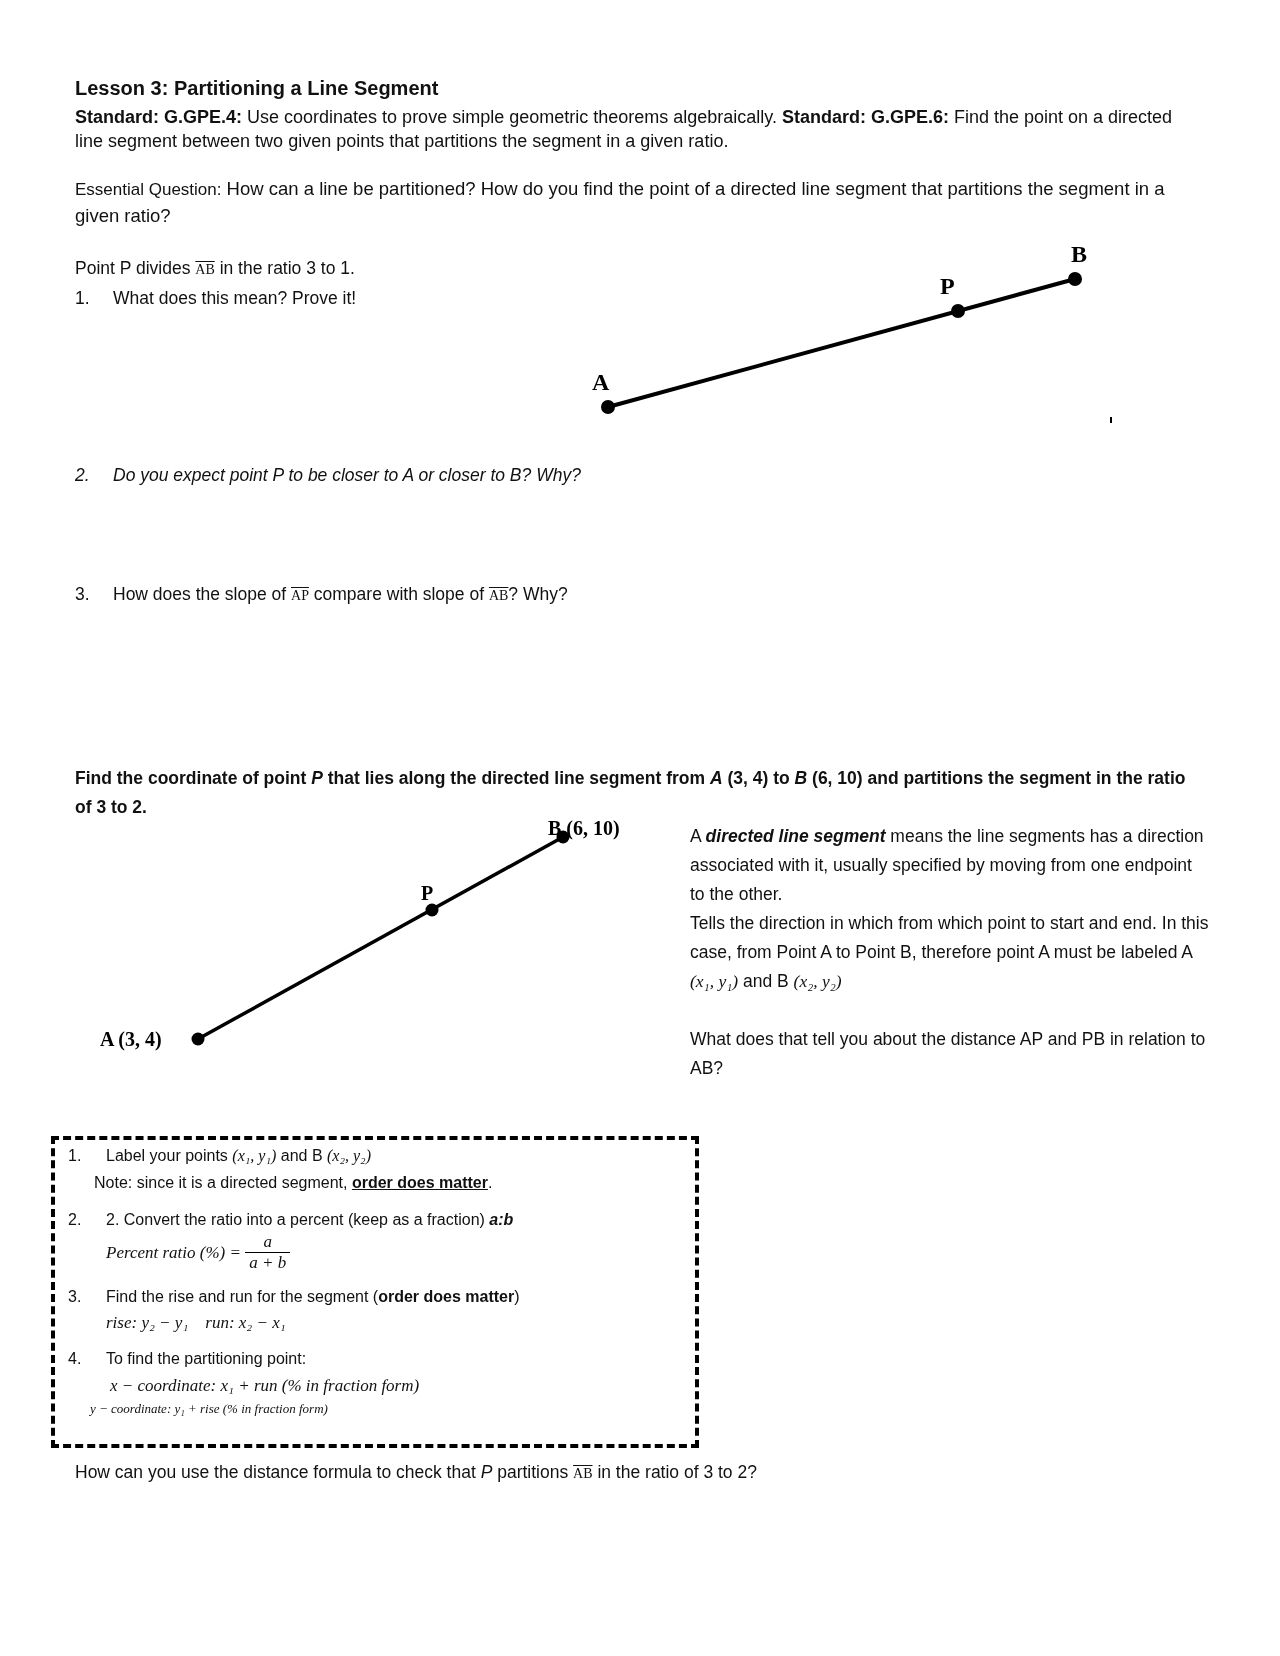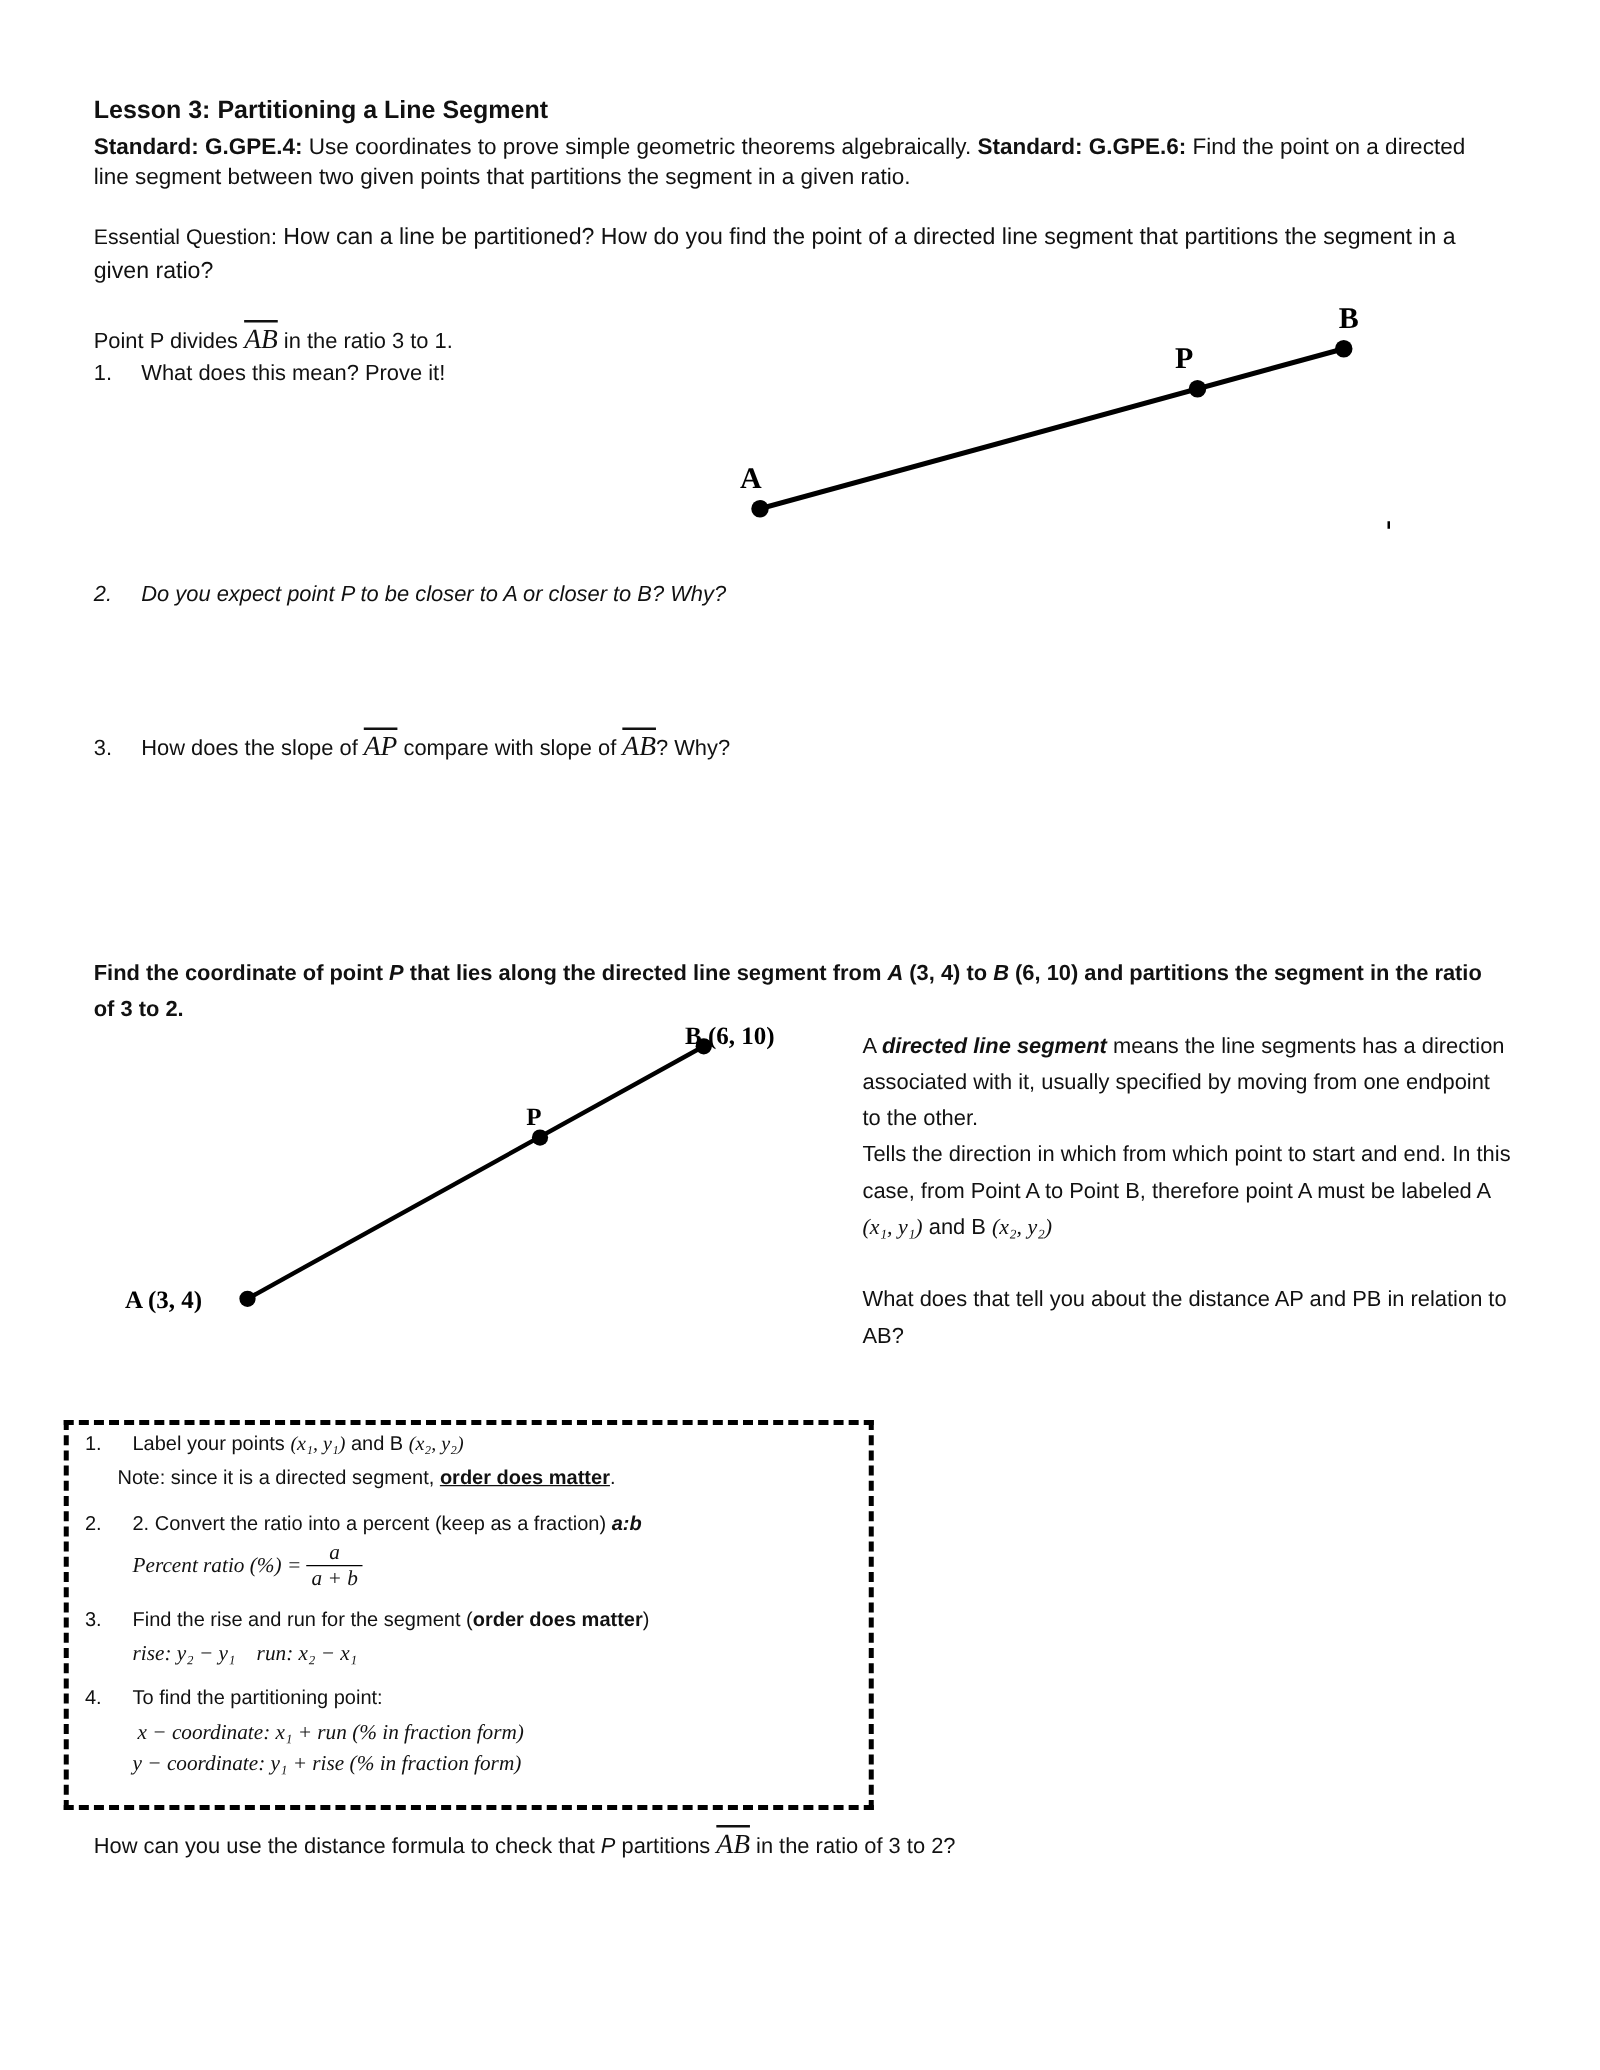--- a/index.html
+++ b/index.html
@@ -7,21 +7,21 @@
     width: 1280px; height: 1656px; position: relative; overflow: hidden;
     font-family: "Liberation Sans", "DejaVu Sans", sans-serif; color: #111;
   }
   .abs { position: absolute; white-space: nowrap; }
   .title { left: 75px; top: 77px; font-size: 20px; font-weight: bold; }
   .std { left: 75px; top: 105px; font-size: 18px; line-height: 24px; width: 1130px; white-space: normal; }
   .std b { font-weight: bold; }
   .eq { left: 75px; top: 176px; font-size: 18.5px; line-height: 26px; width: 1130px; white-space: normal; }
   .eq .lab { font-size: 17px; font-weight: normal; }
   .body17 { font-size: 17.5px; }
-  .ovl { text-decoration: overline; font-family: "Liberation Serif", "DejaVu Serif", serif; font-style: italic; font-size: 22px; }
+  .ovl { text-decoration: overline; font-family: "Liberation Serif", "DejaVu Serif", serif; font-size: 14px; }
   .mathi { font-family: "Liberation Serif", "DejaVu Serif", serif; font-style: italic; }
   .num { display: inline-block; width: 38px; }
   .find { left: 75px; top: 764px; font-size: 17.5px; font-weight: bold; line-height: 29px; width: 1130px; white-space: normal; }
   .def { left: 690px; top: 822px; font-size: 17.5px; line-height: 29px; width: 520px; white-space: normal; }
   .def2 { left: 690px; top: 1025px; font-size: 17.5px; line-height: 29px; width: 520px; white-space: normal; }
   .box {
     position: absolute; left: 51px; top: 1136px; width: 640px; height: 304px;
     border: 4px dashed #000;
   }
   .step { position: absolute; font-size: 16px; white-space: nowrap; }
@@ -111,19 +111,19 @@
   <span class="n">3.</span><span>Find the rise and run for the segment (</span><b>order does matter</b><span>)</span>
 </div>
 <div class="step serif-i" style="left:106px; top:1313px; font-size:17px; white-space:pre;">rise: y₂ − y₁    run: x₂ − x₁</div>
 
 <div class="step" style="left:68px; top:1350px;">
   <span class="n">4.</span><span>To find the partitioning point:</span>
 </div>
 <div class="step" style="left:110px; top:1376px; font-size:17px;">
   <span class="serif-i">x − coordinate: </span><span class="serif-b">x₁ +  run</span><span class="serif-b"> (% in fraction form)</span>
 </div>
-<div class="step" style="left:106px; top:1401px; font-size:17px;">
+<div class="step" style="left:90px; top:1401px; font-size:13px;">
   <span class="serif-i">y − coordinate: </span><span class="serif-b">y₁ + rise</span><span class="serif-b"> (% in fraction form)</span>
 </div>
 
 <div class="abs body17" style="left:75px; top:1462px;">
   <span>How can you use the distance formula to check that </span><i>P</i><span> partitions </span><span class="ovl">AB</span><span> in the ratio of 3 to 2?</span>
 </div>
 
 </body></html>

